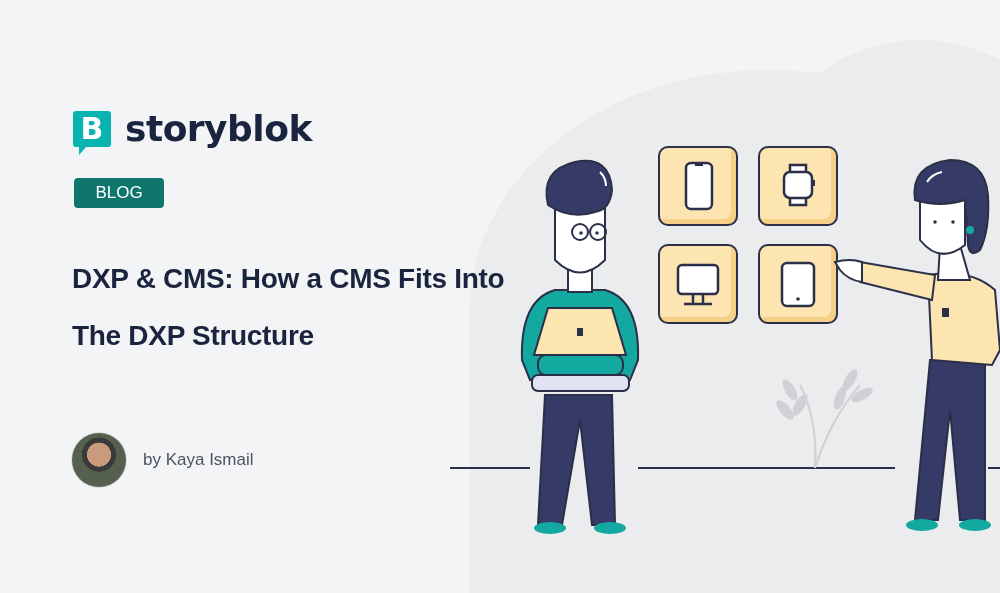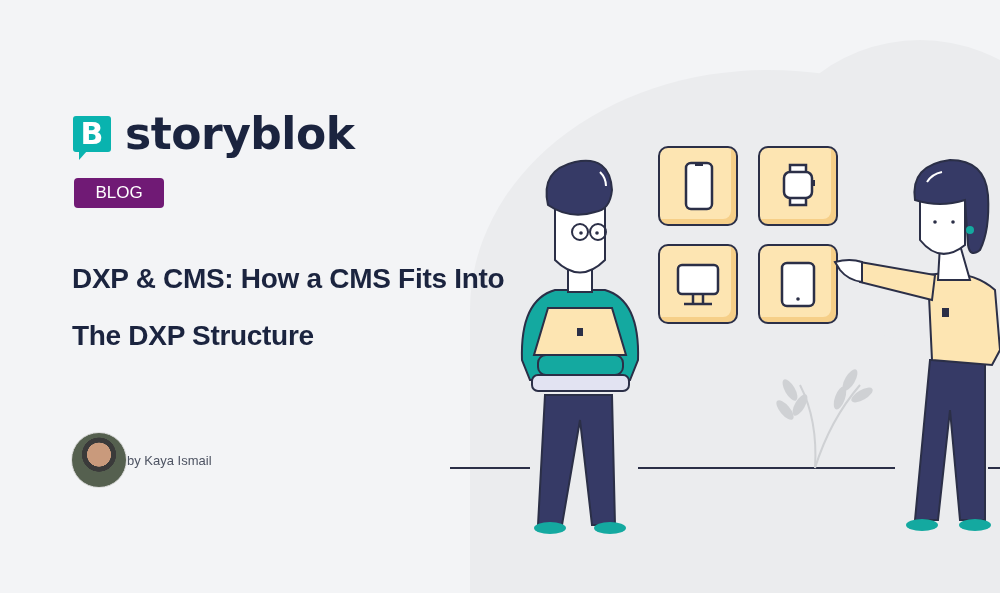--- a/index.html
+++ b/index.html
@@ -26,40 +26,40 @@
     content: ""; position: absolute; left: 6px; bottom: -8px;
     border-left: 0 solid transparent; border-right: 8px solid transparent;
     border-top: 9px solid #09b3af;
   }
   .logo-b {
     position: absolute; left: 0; top: 0; width: 38px; height: 36px;
     color: #fff; font-weight: bold; font-size: 30px; line-height: 36px; text-align: center;
     font-family: "DejaVu Sans", sans-serif;
   }
   .brand-name {
-    margin-left: 14px; font-size: 44px; font-weight: bold; color: #1b243f;
+    margin-left: 14px; font-size: 36px; font-weight: bold; color: #1b243f;
     font-family: "DejaVu Sans", sans-serif; letter-spacing: -0.5px;
   }
   .badge {
     position: absolute; left: 74px; top: 178px; width: 90px; height: 30px;
-    background: #701a75; border-radius: 4px; color: #fff; font-size: 17px;
+    background: #0f766e; border-radius: 4px; color: #fff; font-size: 17px;
     line-height: 30px; text-align: center;
   }
   .title {
     position: absolute; left: 72px; top: 250px; width: 440px;
     font-size: 28px; font-weight: bold; line-height: 57px; color: #1b243f;
     margin: 0; letter-spacing: -0.3px;
   }
   .author { position: absolute; left: 71px; top: 432px; display: flex; align-items: center; }
   .avatar {
     width: 54px; height: 54px; border-radius: 50%;
     background: radial-gradient(circle at 50% 40%, #c99a7c 0 28%, #3a3a3a 29% 40%, #55604f 41%);
     border: 1px solid #ddd;
   }
-  .author-name { margin-left: 0; font-size: 13px; color: #4d5362; }
+  .author-name { margin-left: 16px; font-size: 17px; color: #4d5362; }
   .illustration { position: absolute; left: 440px; top: 120px; }
   .tile {
     position: absolute; width: 76px; height: 76px; border: 2.5px solid #2b2f47;
     border-radius: 10px; background: #fde5b2;
     box-shadow: inset -5px -5px 0 #f6cf88;
   }
 </style>
 </head>
 <body>
 

